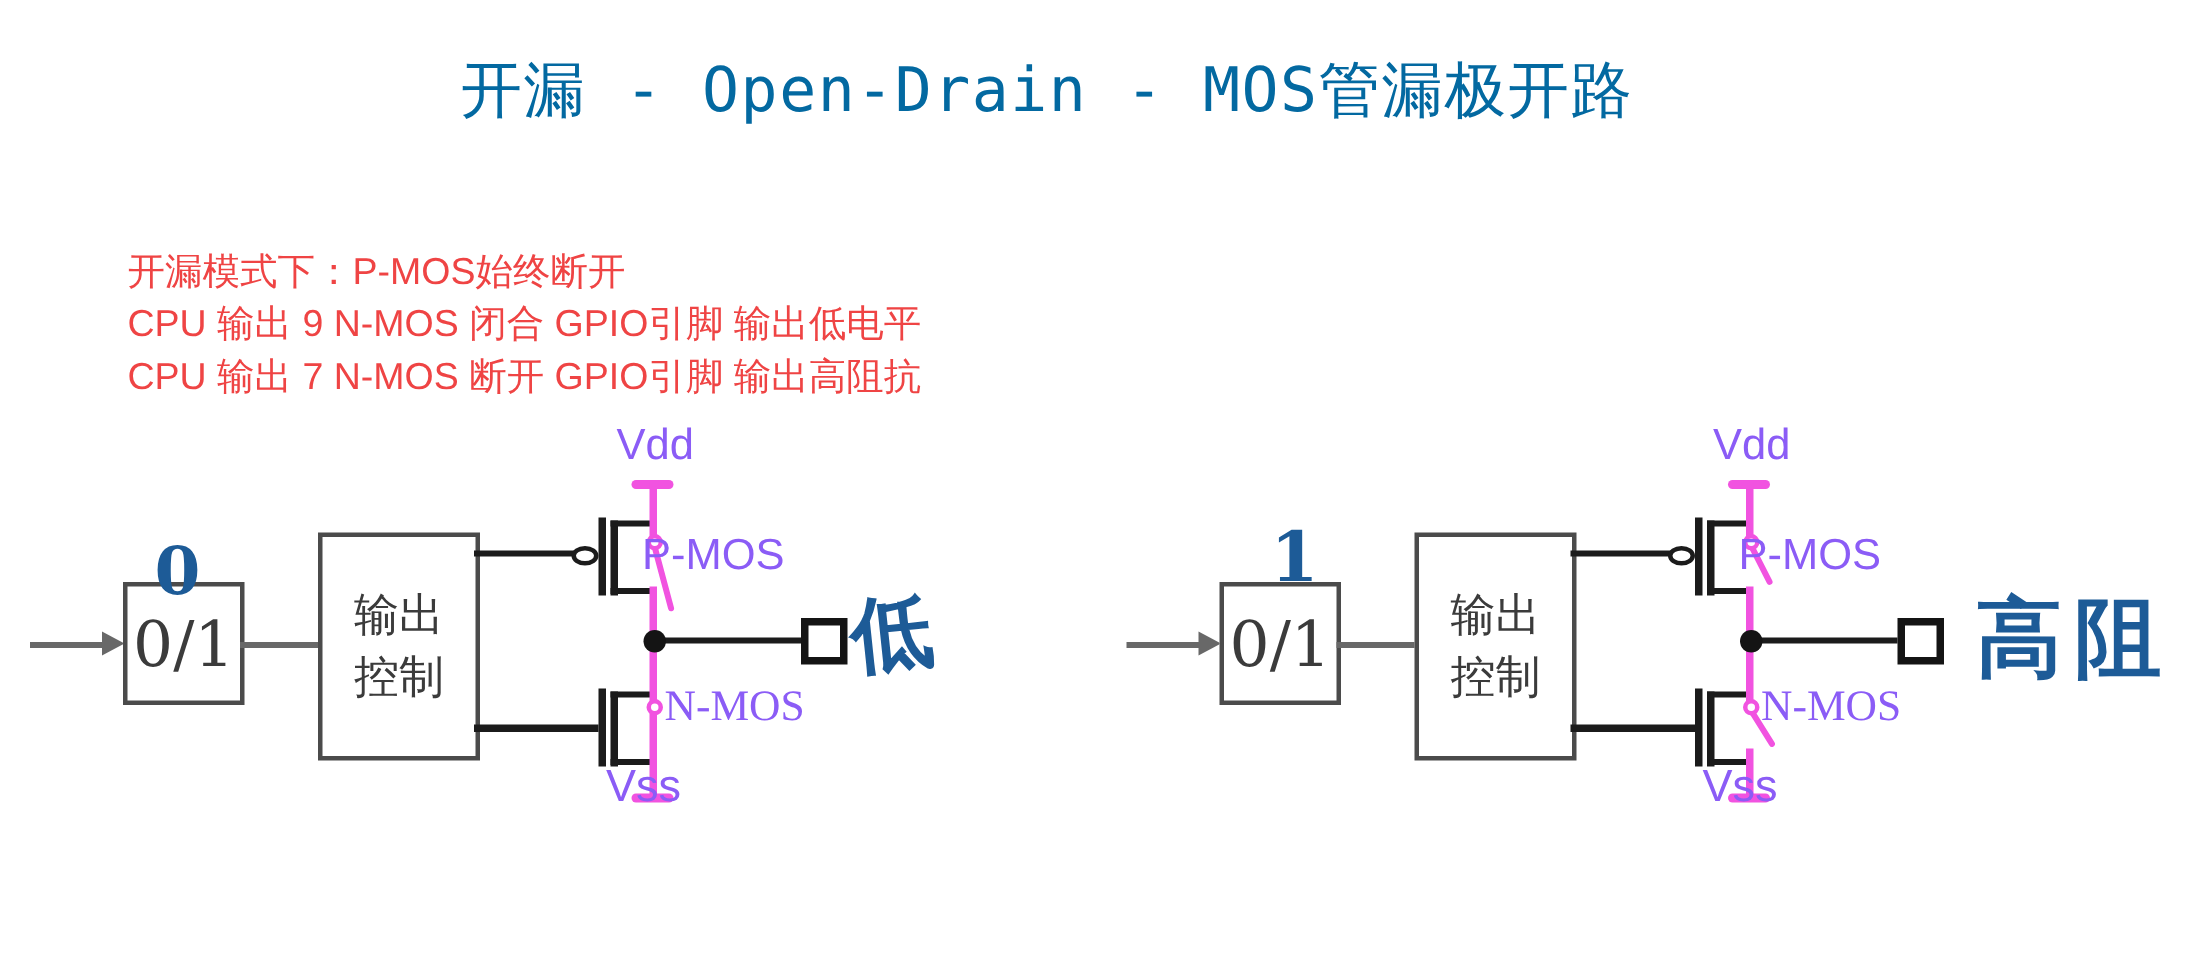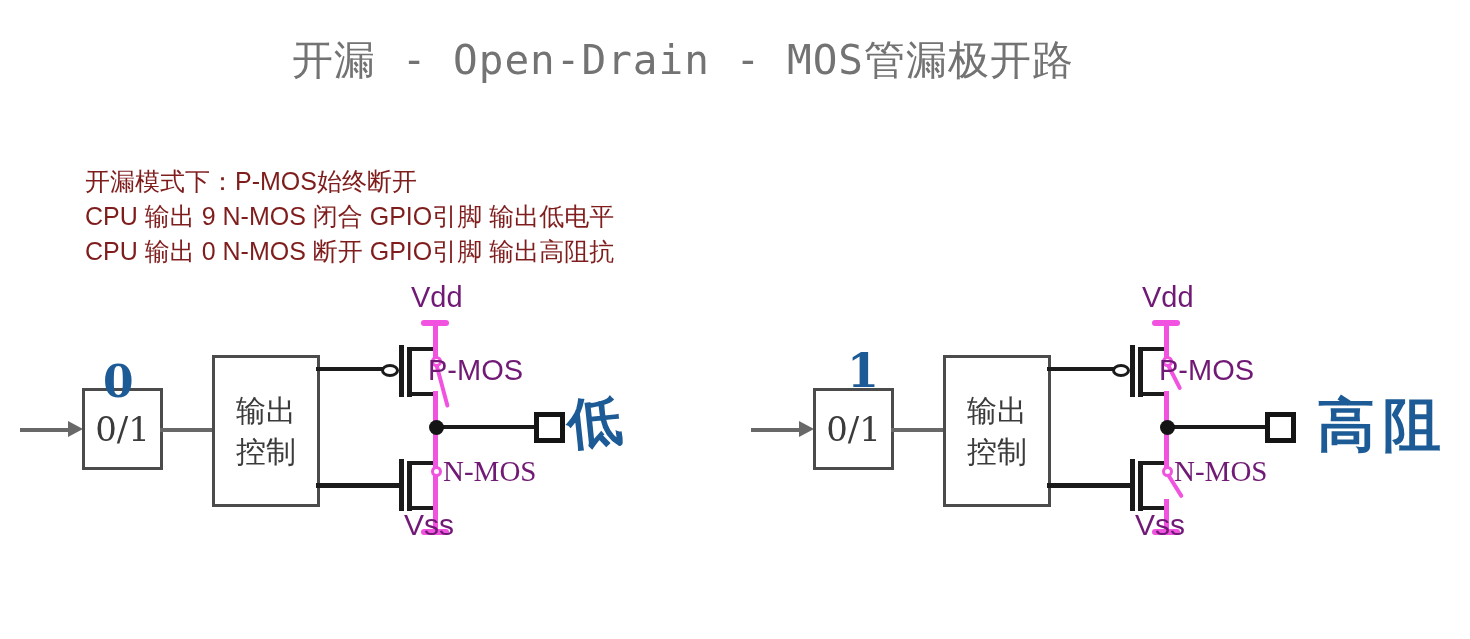--- a/index.html
+++ b/index.html
@@ -1,38 +1,38 @@
 <!DOCTYPE html>
 <html><head>
 <meta charset="utf-8">
 <style>
   html,body{margin:0;padding:0;background:#fff;}
   .cv{position:relative;width:1470px;height:639px;background:#ffffff;overflow:hidden;
       font-family:"Liberation Sans","DejaVu Sans",sans-serif;}
   .abs{position:absolute;}
 
-  .title{left:0;top:33px;width:1366px;text-align:center;font-size:41px;color:#737373;
-         font-family:"DejaVu Sans Mono","Liberation Mono",monospace;letter-spacing:1px;}
+  .title{left:0;top:33px;width:1366px;text-align:center;font-size:41px;color:#0369a1;
+         font-family:"DejaVu Sans Mono","Liberation Mono",monospace;letter-spacing:1px;padding-left:15px;}
 
-  .notes{left:85px;top:164px;font-size:25px;line-height:35px;color:#7f1d1d;}
+  .notes{left:85px;top:164px;font-size:25px;line-height:35px;color:#ef4444;}
 
   .circuit{position:absolute;top:0;left:0;width:739px;height:639px;}
   .circuit.right{left:731px;}
 
   
   .wire{background:#686868;}
   .arrow-line{left:20px;top:428px;width:50px;height:3.5px;}
   .arrow-head{left:68px;top:421px;width:0;height:0;border-top:8px solid transparent;
               border-bottom:8px solid transparent;border-left:15px solid #686868;}
   .wire01{left:160px;top:428px;width:53px;height:3.5px;}
 
   
   .box01{left:82px;top:388px;width:81px;height:82px;border:3.5px solid #4b4b4b;box-sizing:border-box;
          display:flex;align-items:center;justify-content:center;background:#fff;
-         font-family:"DejaVu Serif","Liberation Serif",serif;font-size:34px;color:#3b3b3b;}
+         font-family:"DejaVu Serif","Liberation Serif",serif;font-size:42px;color:#3b3b3b;}
   .ctrlbox{left:212px;top:355px;width:108px;height:152px;border:3.5px solid #4b4b4b;box-sizing:border-box;
          display:flex;flex-direction:column;align-items:center;justify-content:center;background:#fff;
          font-family:"DejaVu Serif","Liberation Serif",serif;font-size:30px;line-height:41px;color:#3b3b3b;}
 
   
   .blk{background:#1b1b1b;}
   .gwt{left:316px;top:367px;width:67px;height:4px;}
   .bubble{left:381px;top:364px;width:18px;height:13px;border:3.2px solid #1b1b1b;border-radius:50%;
           background:#fff;box-sizing:border-box;}
   .gbp{left:399px;top:345px;width:4.5px;height:52px;}
@@ -59,21 +59,21 @@
   .left  .blade-p{left:434px;top:363px;height:46px;transform:rotate(-15deg);}
   .right .blade-p{left:434px;top:363px;height:30px;transform:rotate(-27deg);}
   .stub-p{left:433px;top:391px;width:4.5px;height:38px;}
   .nline-closed{left:433px;top:428px;width:4.5px;height:104px;}
   .nseg-top{left:433px;top:428px;width:4.5px;height:40px;}
   .blade-n{left:434px;top:473px;height:29px;transform:rotate(-32deg);}
   .stub-n{left:433px;top:499px;width:4.5px;height:33px;}
   .vsscap{left:421px;top:529px;width:28px;height:5.5px;border-radius:3px;}
 
   
-  .lbl{color:#701a75;font-size:29px;}
+  .lbl{color:#8b5cf6;font-size:29px;}
   .vdd{left:411px;top:281px;}
   .vss{left:404px;top:508px;font-size:30px;}
   .pmos{left:428px;top:354px;}
   .nmos{left:443px;top:455px;font-family:Liberation Serif, serif;}
 
   
   .hw{color:#1d5b97;font-family:"DejaVu Serif","Liberation Serif",serif;font-weight:bold;}
   .left  .hw-input{left:103px;top:356px;font-size:44px;}
   .right .hw-input{left:116px;top:344px;font-size:46px;}
   .outlabel{color:#1d5b97;font-weight:bold;font-family:"DejaVu Sans",sans-serif;}
@@ -83,21 +83,21 @@
 </head>
 <body>
 
 <div class="cv">
 
   <div class="abs title">开漏 - Open-Drain - MOS管漏极开路</div>
 
   <div class="abs notes">
     <div>开漏模式下：P-MOS始终断开</div>
     <div>CPU 输出 9 N-MOS 闭合 GPIO引脚 输出低电平</div>
-    <div>CPU 输出 0 N-MOS 断开 GPIO引脚 输出高阻抗</div>
+    <div>CPU 输出 7 N-MOS 断开 GPIO引脚 输出高阻抗</div>
   </div>
 
   <div class="circuit left">
     <div class="abs wire arrow-line"></div>
     <div class="abs arrow-head"></div>
     <div class="abs box01">
       <span>0/1</span>
     </div>
     <div class="abs wire wire01"></div>
     <div class="abs ctrlbox">

